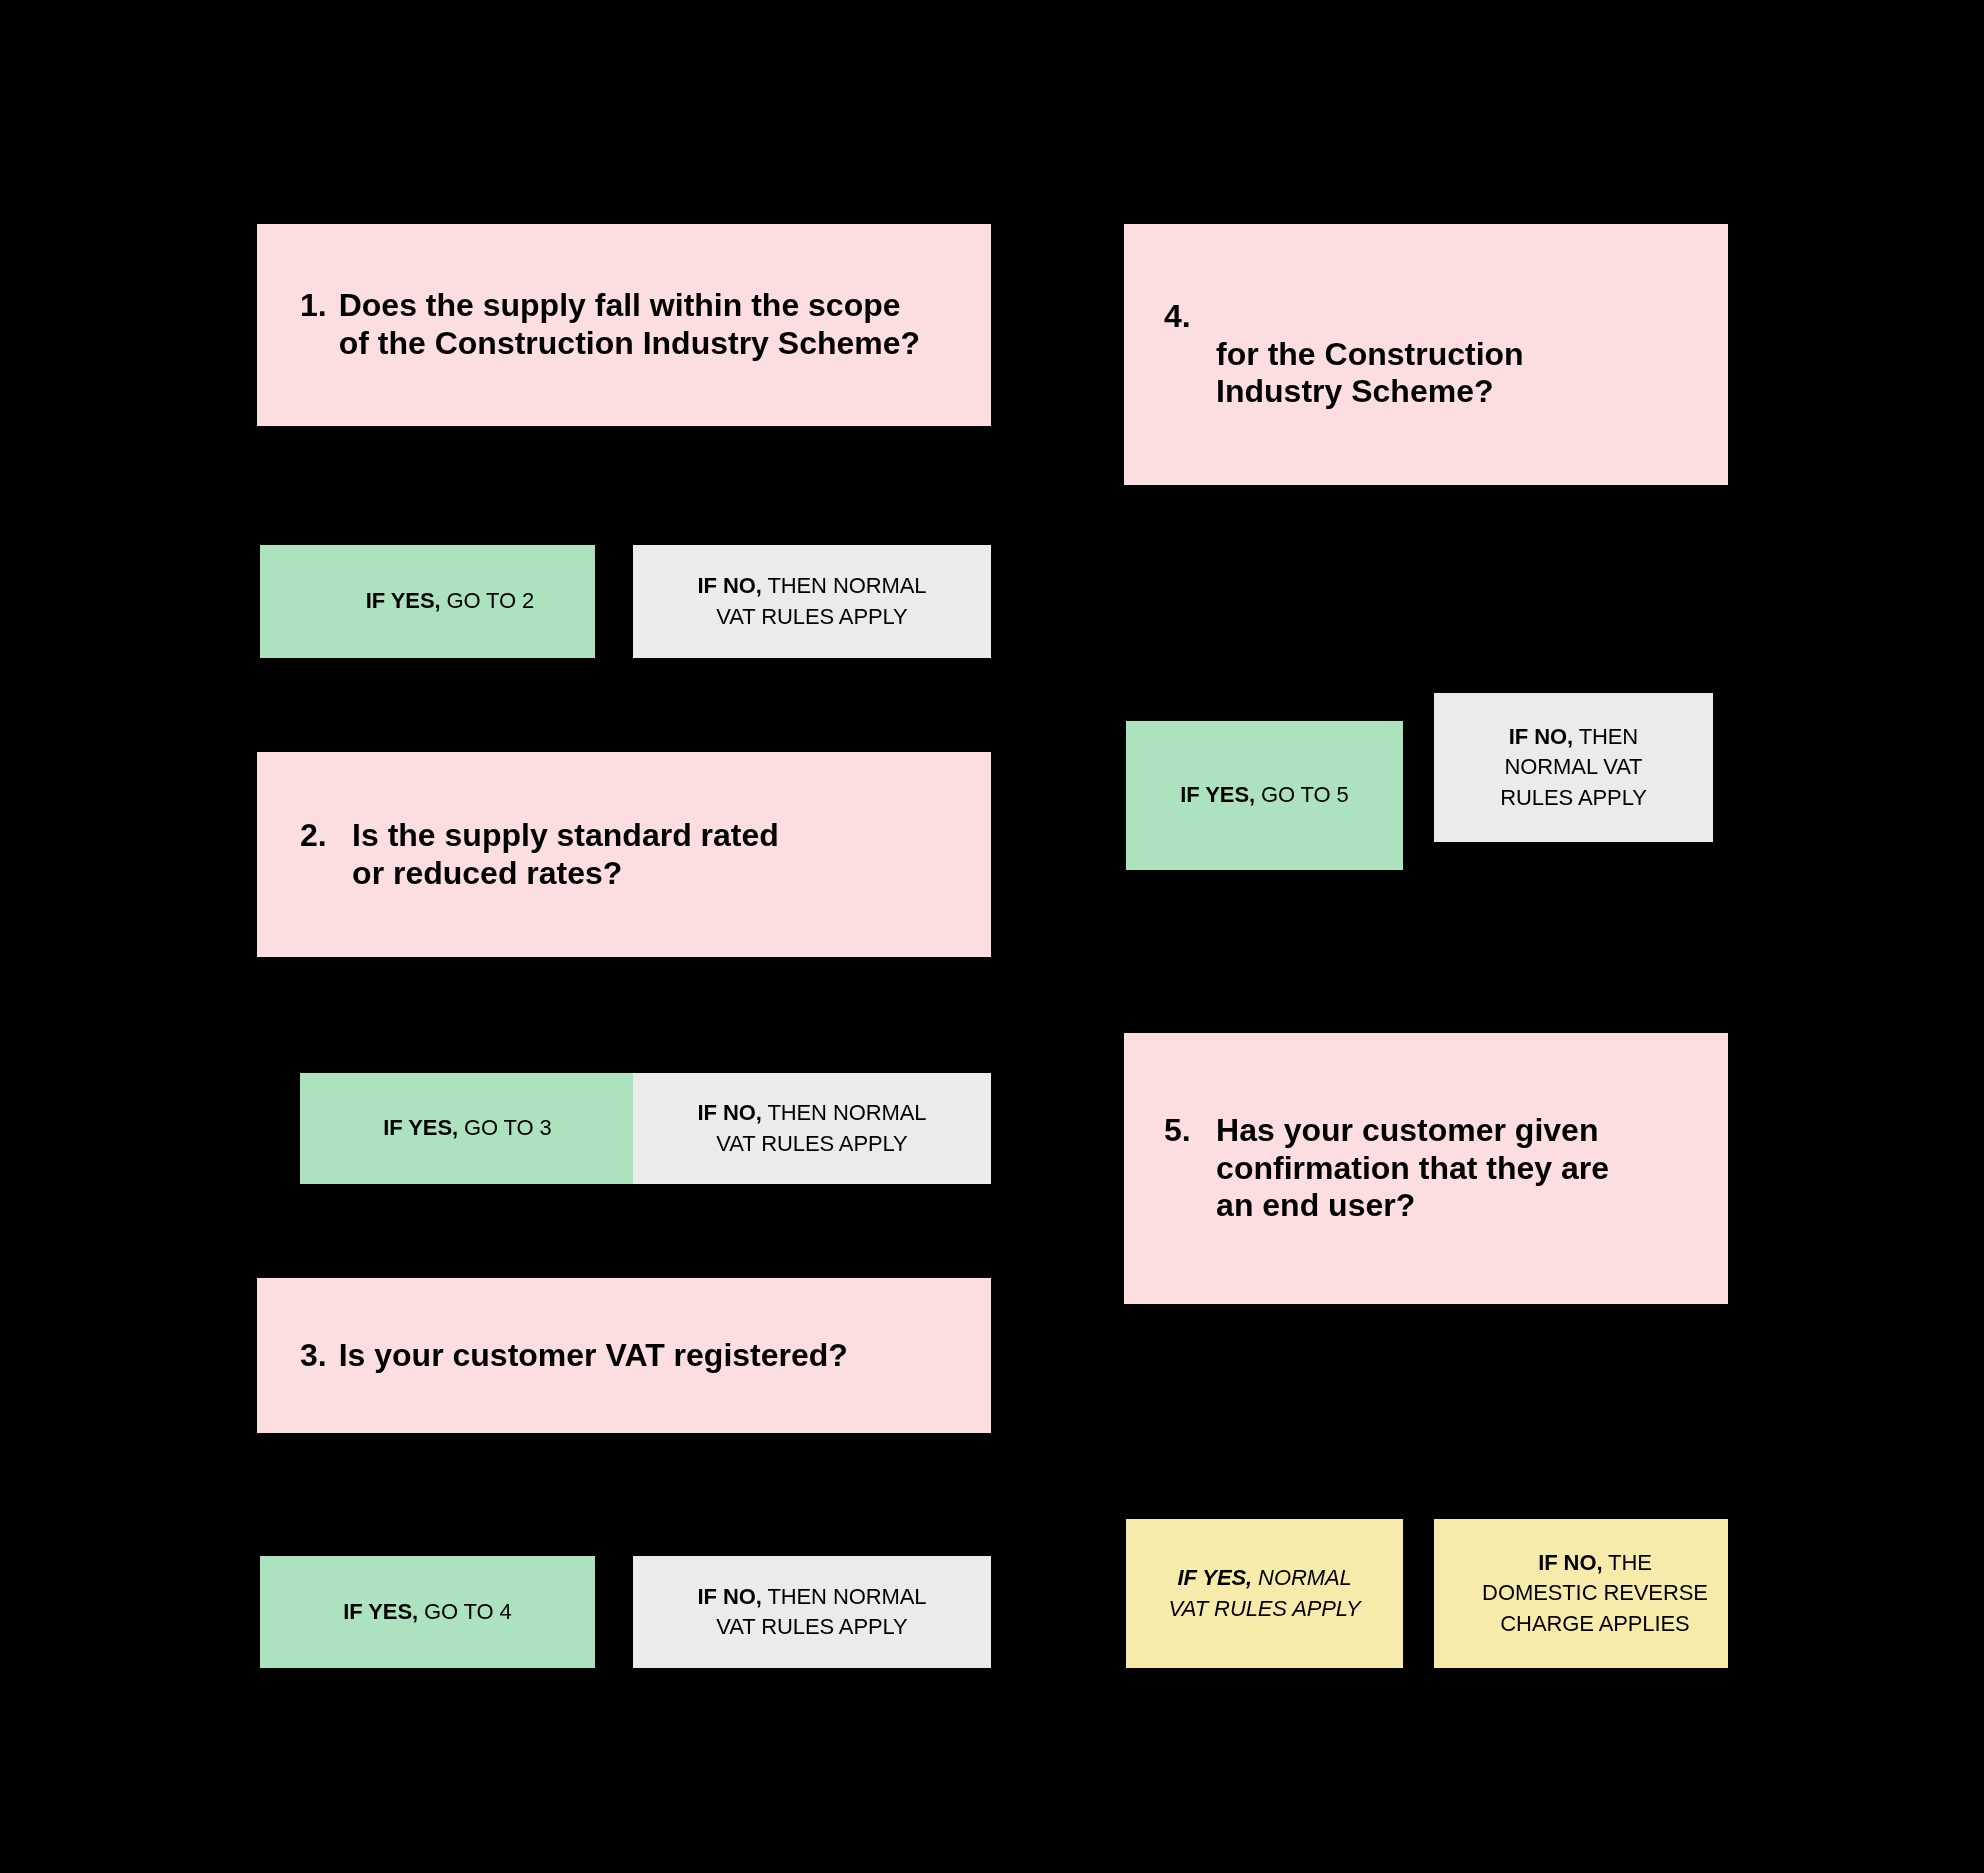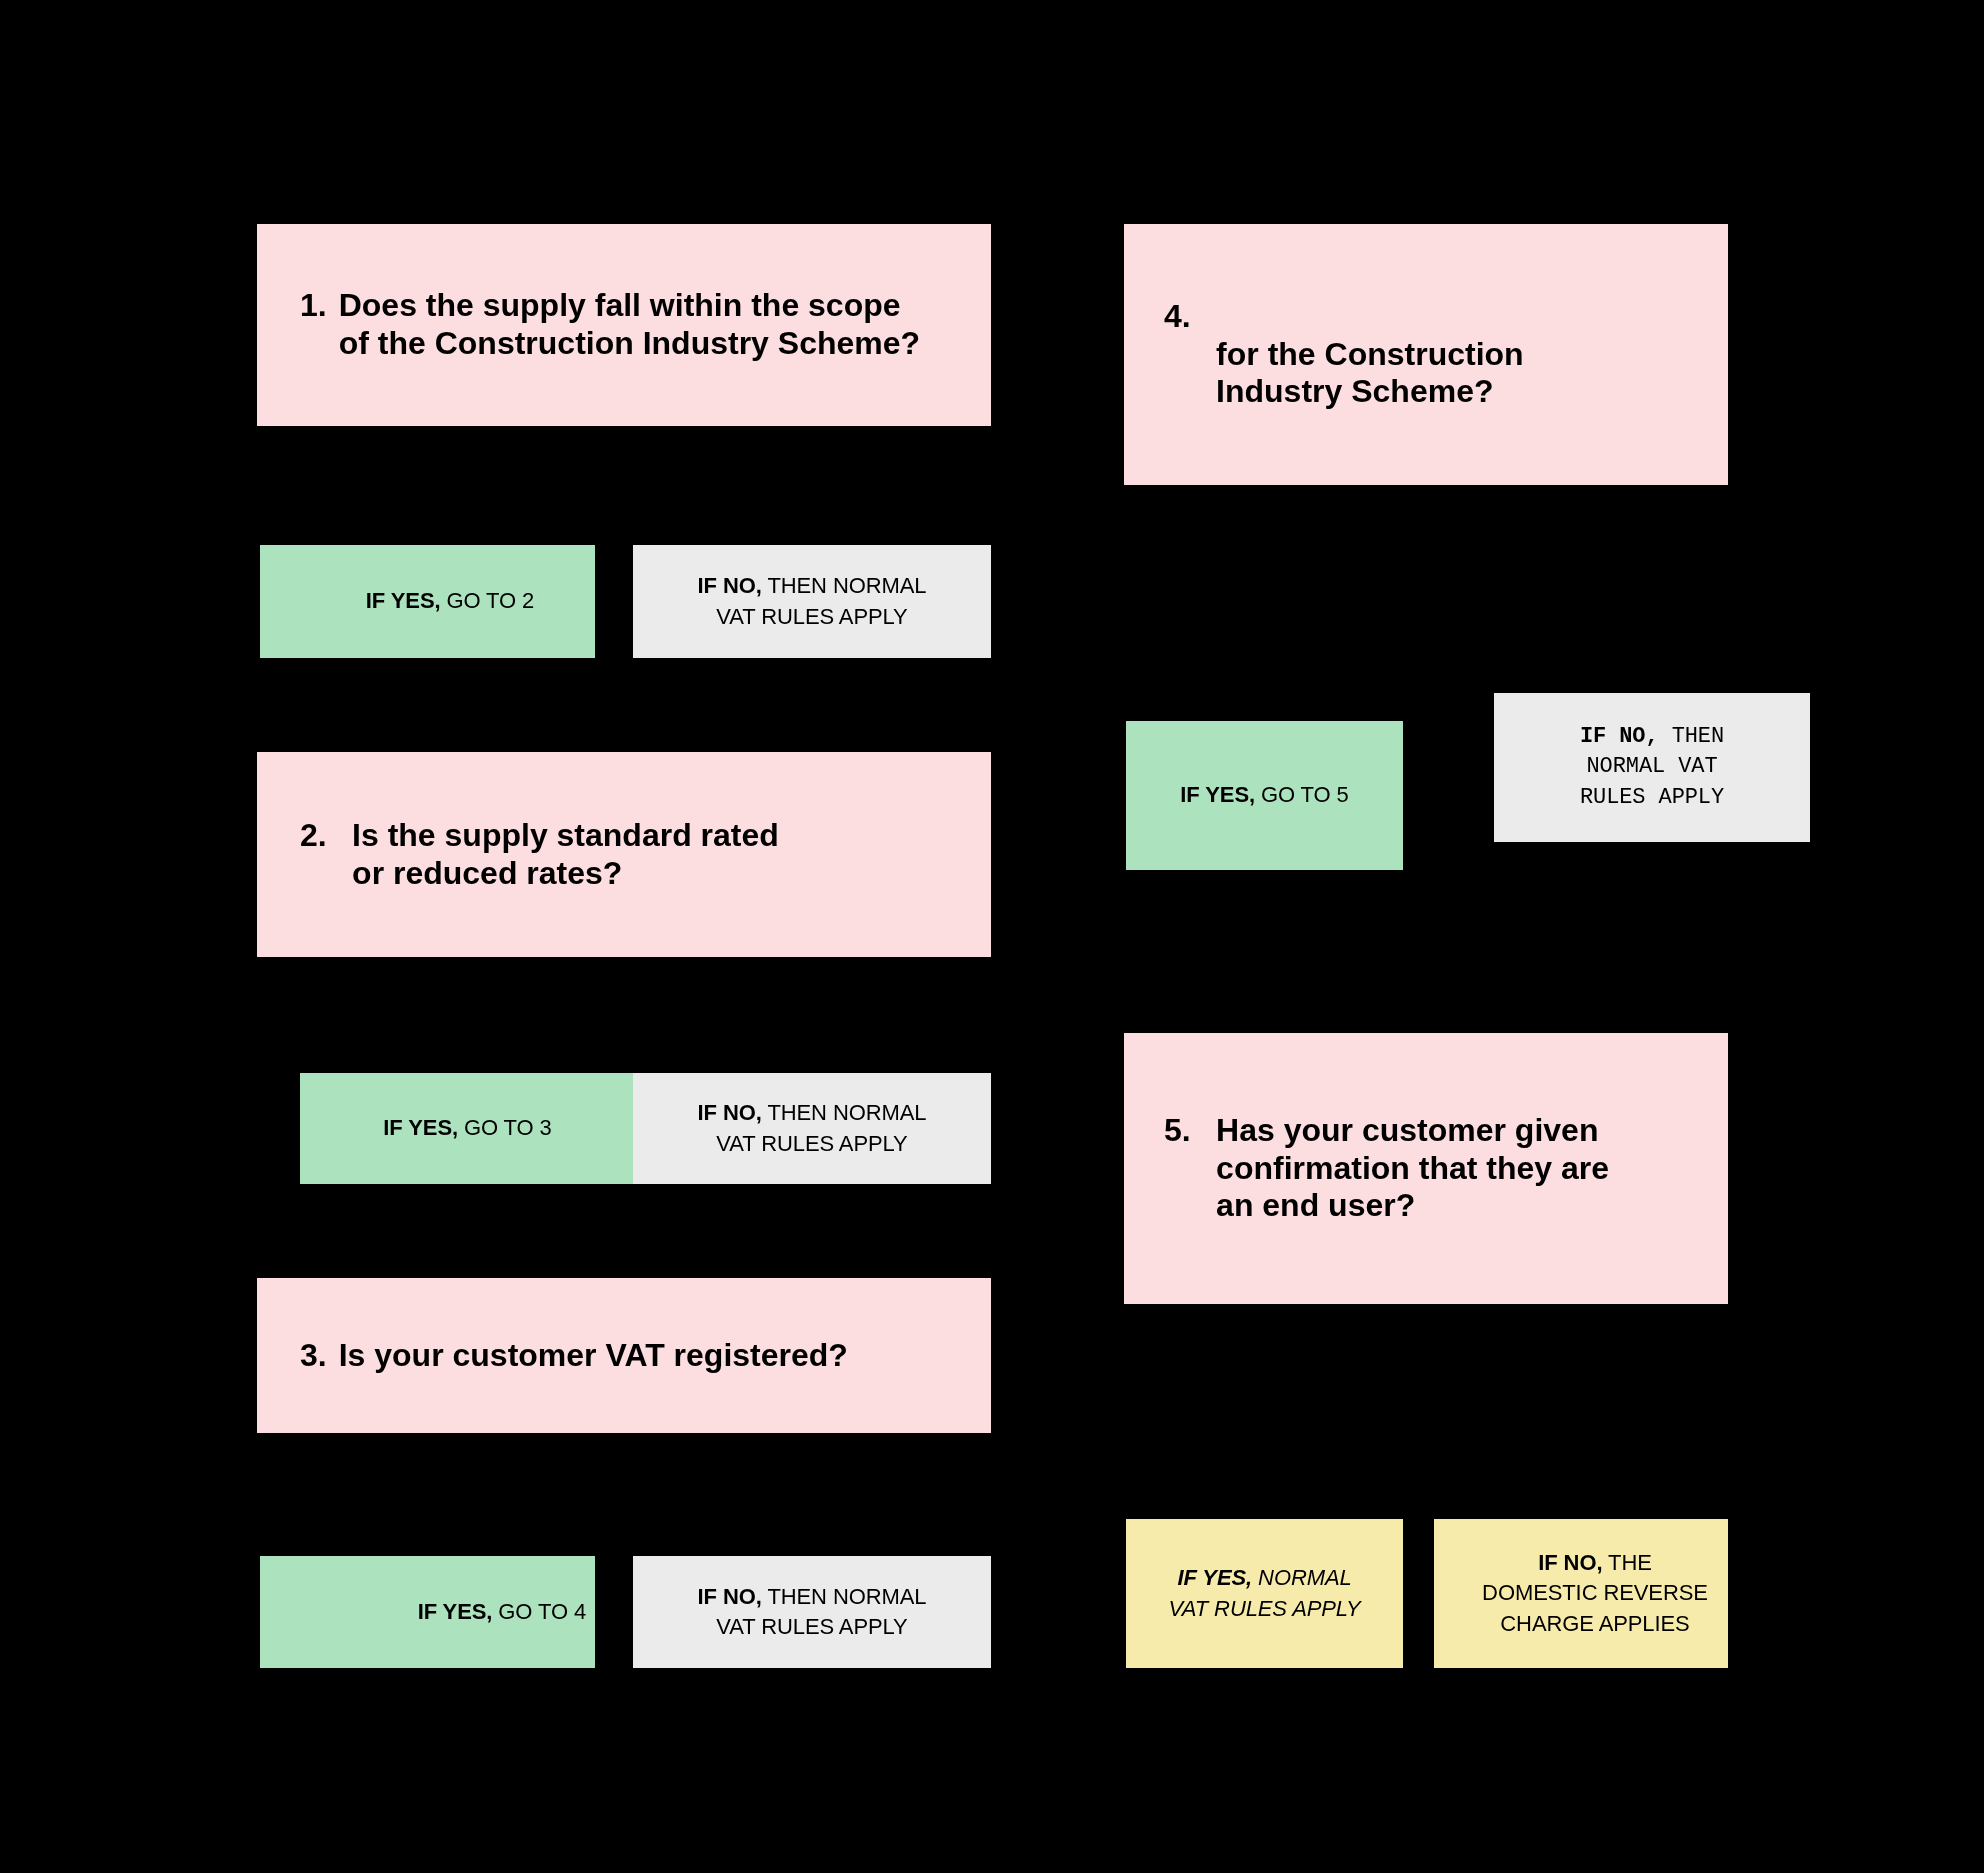--- a/index.html
+++ b/index.html
@@ -125,21 +125,21 @@
   <div class="box q-box" style="left:257px; top:1278px; width:734px; height:155px;">
     <div class="q-inner">
       <span class="q-num">3.</span>
       <span class="q-gap-sm"></span>
       <span class="q-text">
         <span>Is your customer VAT registered?</span>
       </span>
     </div>
   </div>
 
-  <div class="box a-box a-green" style="left:260px; top:1556px; width:335px; height:112px;text-align:right;">
+  <div class="box a-box a-green" style="left:260px; top:1556px; width:335px; height:112px;">
     <div class="a-text">
       <b>IF YES,</b><span> GO TO 4</span>
     </div>
   </div>
 
   <div class="box a-box a-gray" style="left:633px; top:1556px; width:358px; height:112px;">
     <div class="a-text">
       <b>IF NO,</b><span> THEN NORMAL</span><br>
       <span>VAT RULES APPLY</span>
     </div>
@@ -156,21 +156,21 @@
       </span>
     </div>
   </div>
 
   <div class="box a-box a-green" style="left:1126px; top:721px; width:277px; height:149px;">
     <div class="a-text">
       <b>IF YES,</b><span> GO TO 5</span>
     </div>
   </div>
 
-  <div class="box a-box a-gray" style="left:1494px; top:693px; width:316px; height:149px;font-family:Liberation Mono, monospace;">
+  <div class="box a-box a-gray" style="left:1434px; top:693px; width:279px; height:149px;">
     <div class="a-text">
       <b>IF NO,</b><span> THEN</span><br>
       <span>NORMAL VAT</span><br>
       <span>RULES APPLY</span>
     </div>
   </div>
 
   <div class="box q-box" style="left:1124px; top:1033px; width:604px; height:271px;">
     <div class="q-inner" style="padding-left:40px;">
       <span class="q-num">5.</span>

